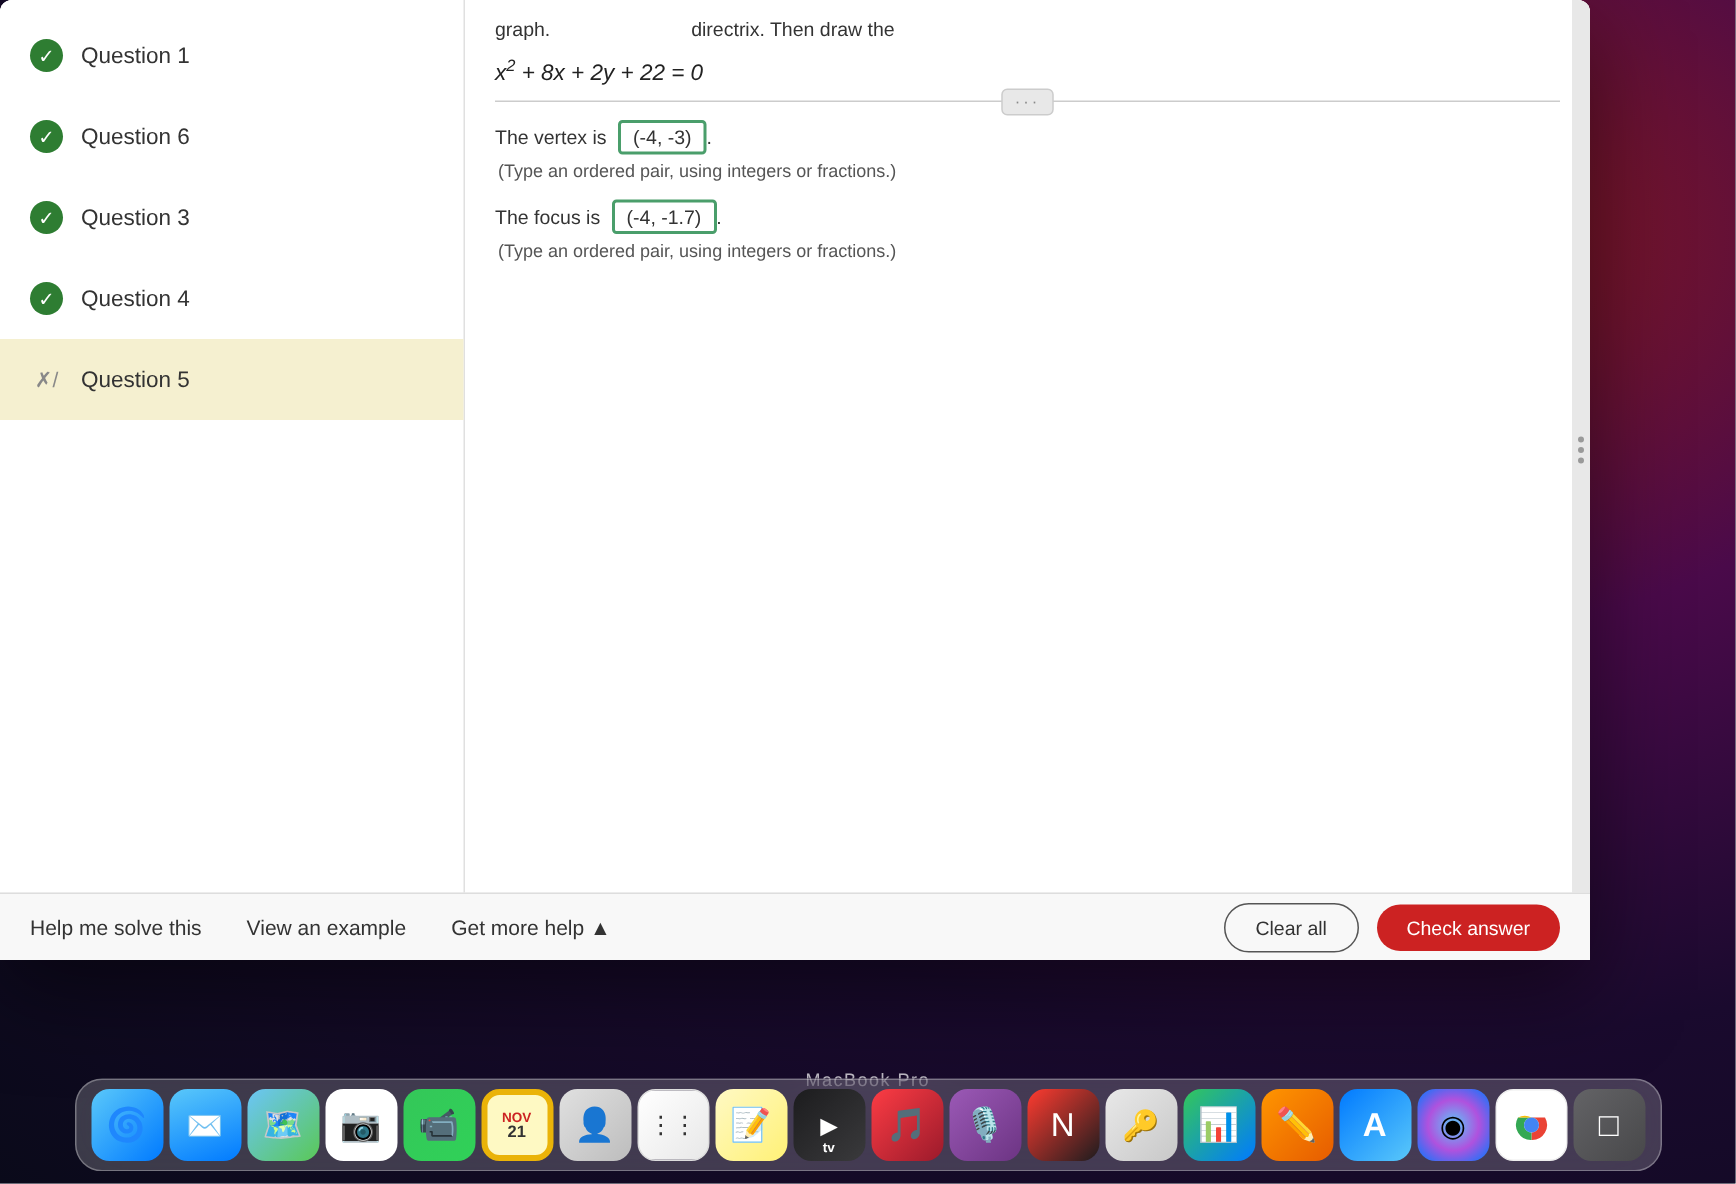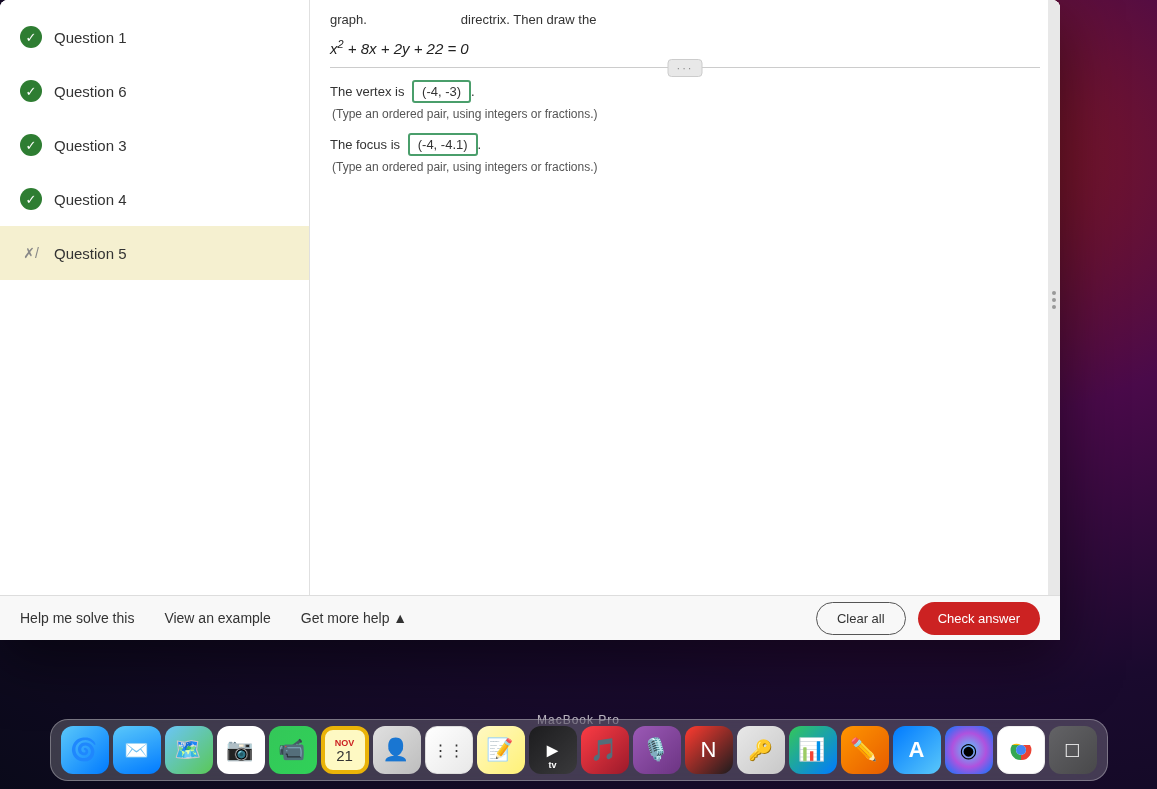--- a/index.html
+++ b/index.html
@@ -217,20 +217,21 @@
 
     .bottom-link {
       font-size: 14px;
       color: #333;
       cursor: pointer;
       text-decoration: none;
     }
 
     .bottom-toolbar .right-actions {
       display: flex;
+      align-items: center;
       gap: 12px;
     }
 
     .btn-clear {
       border: 1.5px solid #555;
       background: transparent;
       color: #333;
       padding: 8px 20px;
       border-radius: 20px;
       font-size: 13px;
@@ -298,22 +299,22 @@
       white-space: nowrap;
     }
 
     
     .icon-finder { background: linear-gradient(135deg, #5ac8fa, #007aff); }
     .icon-mail { background: linear-gradient(135deg, #5ac8fa, #007aff); }
     .icon-facetime { background: linear-gradient(135deg, #34c759, #30d158); }
     .icon-reminders { background: linear-gradient(135deg, #ff9500, #ffcc02); }
 
     .nov-date {
-      font-size: 15px;
-      font-weight: 400;
+      font-size: 11px;
+      font-weight: 700;
       color: #333;
       line-height: 1;
       text-align: center;
     }
     .nov-month {
       font-size: 9px;
       color: #cc2222;
       font-weight: 700;
       text-transform: uppercase;
     }
@@ -376,21 +377,21 @@
           <div class="answer-label">
             <span>The vertex is</span>
             <span class="answer-box">(-4, -3)</span>.
           </div>
           <div class="answer-hint">(Type an ordered pair, using integers or fractions.)</div>
         </div>
 
         <div class="answer-row">
           <div class="answer-label">
             <span>The focus is</span>
-            <span class="answer-box">(-4, -4.1)</span>.
+            <span class="answer-box">(-4, -1.7)</span>.
           </div>
           <div class="answer-hint">(Type an ordered pair, using integers or fractions.)</div>
         </div>
 
         <div style="height: 250px;"></div>
 
       </div>
 
       <div class="resize-handle">
         <div class="resize-dots"></div>

